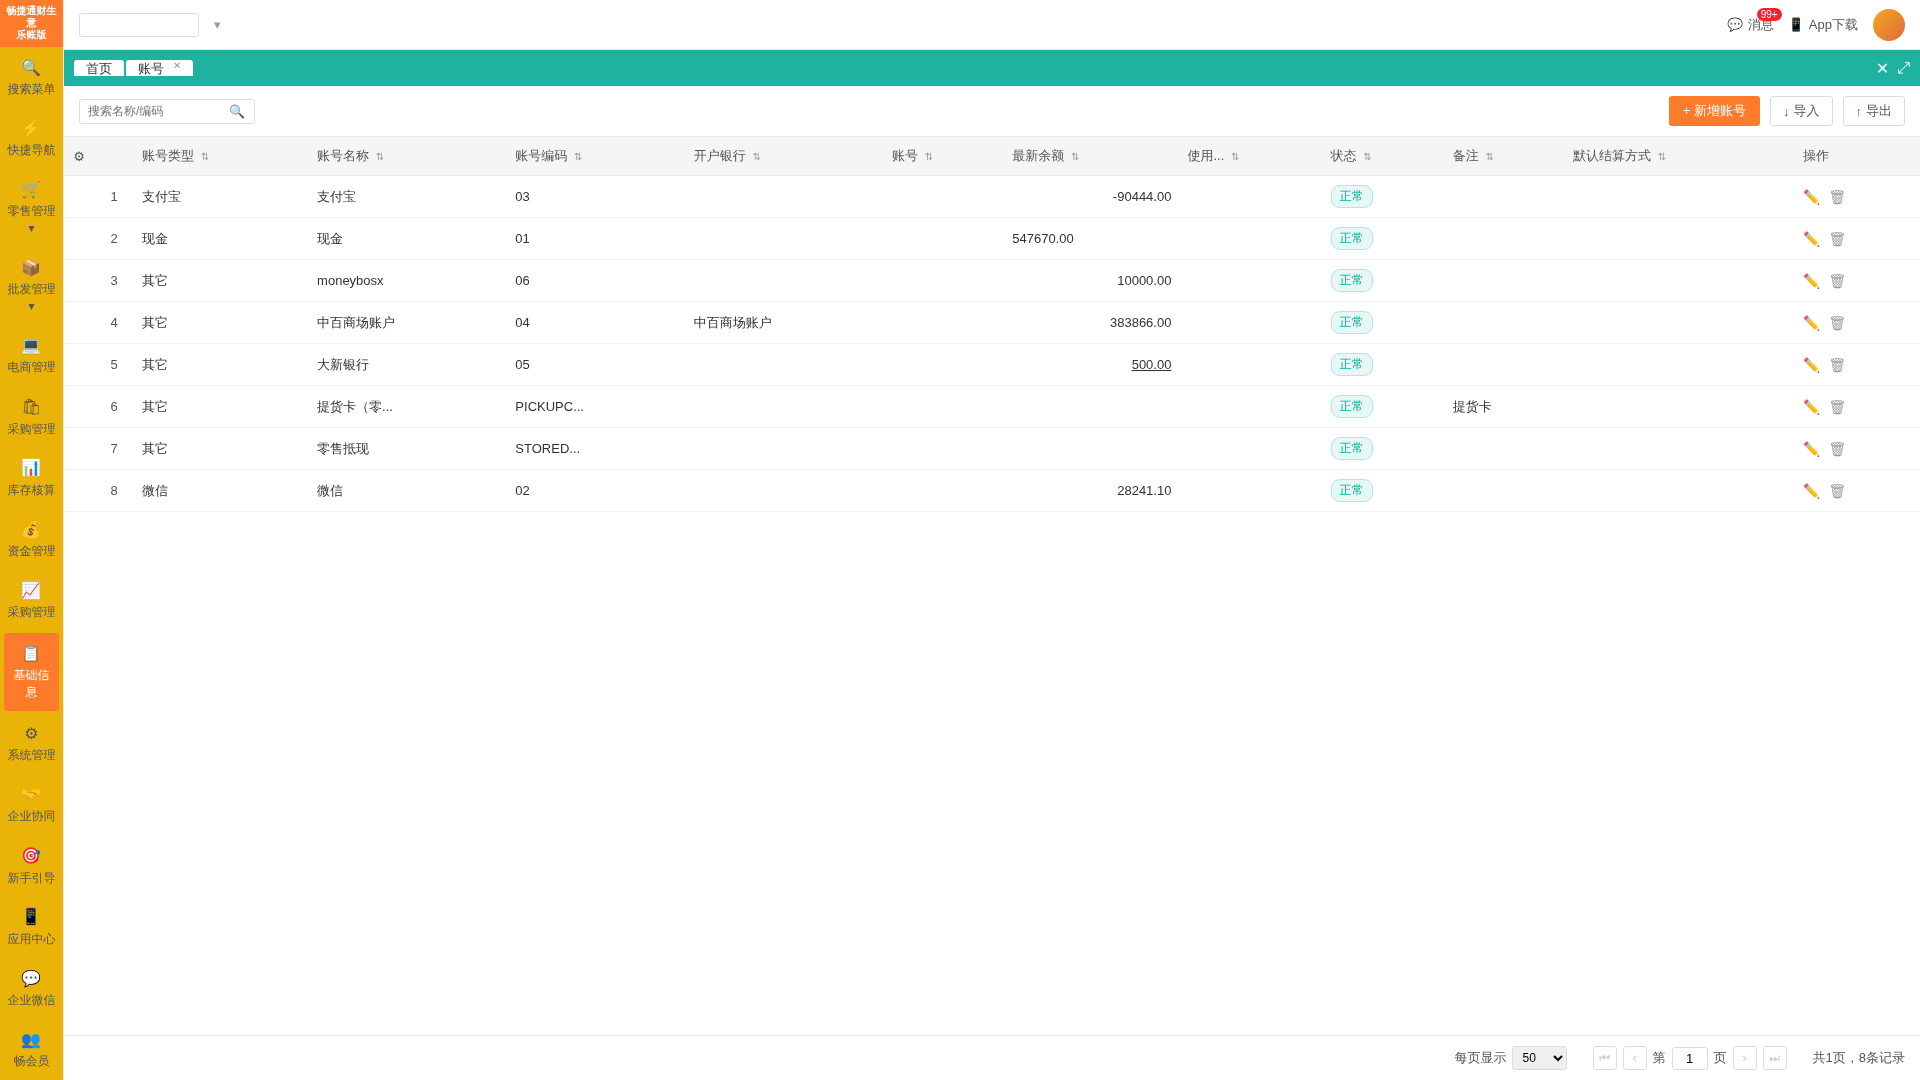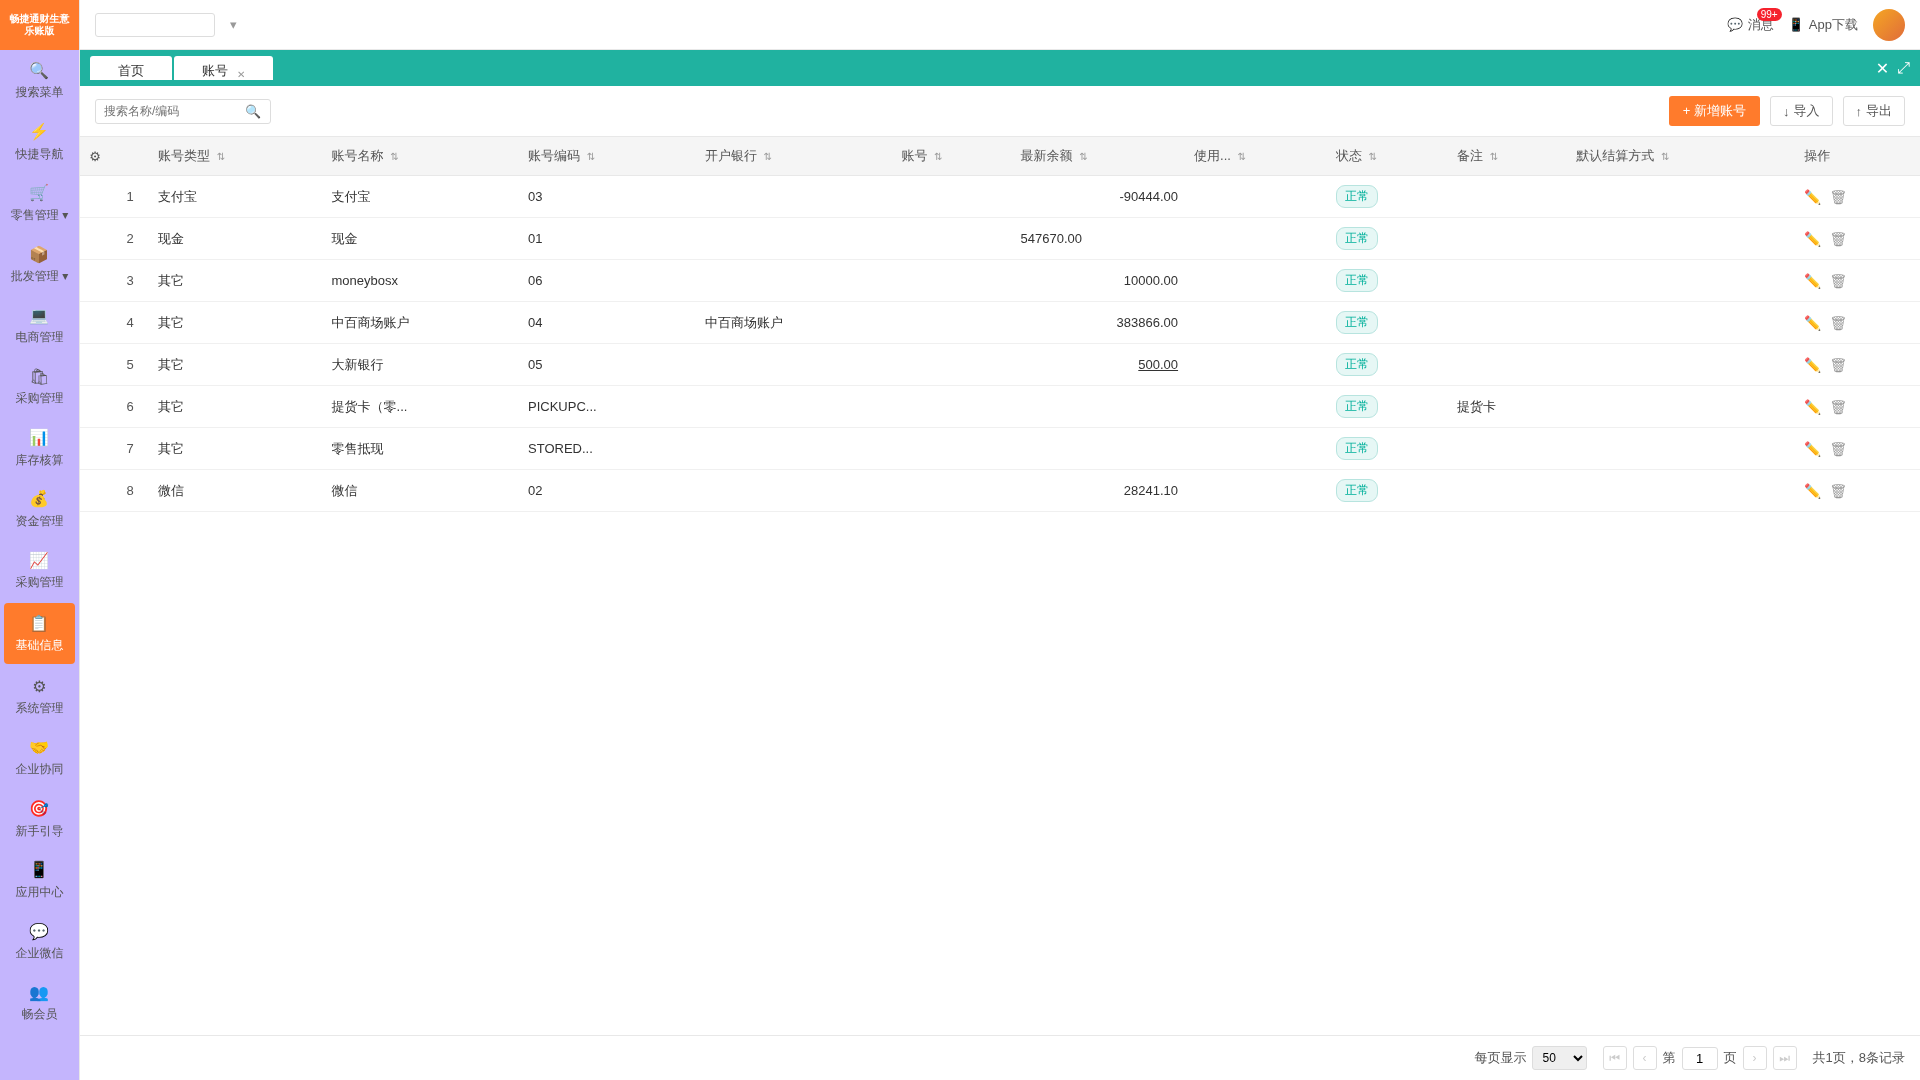--- a/index.html
+++ b/index.html
@@ -1,40 +1,40 @@
 <!DOCTYPE html>
 <html><head>
   <meta charset="utf-8">
   <style>
     * { box-sizing: border-box; margin: 0; padding: 0; }
     body { font-family: "Microsoft YaHei", Arial, sans-serif; font-size: 13px; background: #f5f5f5; display: flex; height: 1080px; width: 1920px; overflow: hidden; }
 
     
-    .sidebar { width: 80px; background: #c4b5fd; display: flex; flex-direction: column; border-right: 1px solid #e8e8e8; flex-shrink: 0; }
+    .sidebar { width: 64px; background: #eab308; display: flex; flex-direction: column; border-right: 1px solid #e8e8e8; flex-shrink: 0; }
     .sidebar-logo { height: 50px; background: #ff7b2c; display: flex; align-items: center; justify-content: center; padding: 5px; }
     .sidebar-logo-text { color: #fff; font-size: 10px; font-weight: bold; text-align: center; line-height: 1.2; }
     .sidebar-item { padding: 10px 5px; text-align: center; cursor: pointer; color: #555; font-size: 12px; line-height: 1.4; }
     .sidebar-item.active { background: #ff7b2c; color: #fff; border-radius: 4px; margin: 2px 4px; }
     .sidebar-item .icon { font-size: 16px; display: block; margin-bottom: 2px; }
 
     
     .main { flex: 1; display: flex; flex-direction: column; overflow: hidden; }
 
     
     .top-bar { height: 50px; background: #fff; display: flex; align-items: center; justify-content: space-between; padding: 0 15px; border-bottom: 1px solid #e8e8e8; flex-shrink: 0; }
     .top-bar-left { display: flex; align-items: center; gap: 15px; }
     .top-bar-search { border: 1px solid #ddd; border-radius: 3px; padding: 4px 8px; font-size: 12px; color: #999; width: 120px; }
     .top-bar-right { display: flex; align-items: center; gap: 15px; }
     .top-bar-btn { display: flex; align-items: center; gap: 4px; cursor: pointer; color: #555; font-size: 13px; position: relative; }
     .notification-badge { position: absolute; top: -8px; right: -8px; background: #f5222d; color: #fff; border-radius: 10px; font-size: 10px; padding: 1px 4px; min-width: 16px; text-align: center; }
     .avatar { width: 32px; height: 32px; border-radius: 50%; background: #ddd; overflow: hidden; }
 
     
     .tab-bar { height: 36px; background: #20b2a0; display: flex; align-items: center; padding: 0 10px; gap: 2px; flex-shrink: 0; position: relative; }
-    .tab { height: 24px; padding: 0 28px; display: flex; align-items: flex-end; gap: 5px; cursor: pointer; font-size: 13px; border-radius: 3px 3px 0 0; color: #fff; }
+    .tab { height: 16px; padding: 0 12px; display: flex; align-items: flex-start; gap: 5px; cursor: pointer; font-size: 13px; border-radius: 3px 3px 0 0; color: #fff; }
     .tab.home { background: #fff; color: #333; }
     .tab.active { background: #fff; color: #333; }
     .tab-close { font-size: 10px; cursor: pointer; color: #999; margin-left: 4px; }
     .tab-controls { position: absolute; right: 10px; display: flex; gap: 8px; }
     .tab-ctrl-btn { color: #fff; cursor: pointer; font-size: 16px; }
 
     
     .content { flex: 1; display: flex; flex-direction: column; overflow: hidden; background: #fff; }
 
     
@@ -54,21 +54,21 @@
     thead th .sort-icons { color: #999; font-size: 10px; margin-left: 3px; }
     tbody tr { border-bottom: 1px solid #f0f0f0; }
     tbody td { padding: 9px 8px; color: #333; }
     .status-badge { display: inline-block; background: #e6f7f5; color: #00b09b; border: 1px solid #b7e4df; border-radius: 9px; padding: 2px 8px; font-size: 12px; }
     .action-icons { display: flex; gap: 8px; align-items: center; }
     .action-icon { cursor: pointer; color: #999; font-size: 14px; }
     .settings-col { width: 30px; text-align: center; }
     .row-num { color: #555; text-align: center; }
 
     
-    .footer { padding: 10px 15px; display: flex; align-items: center; justify-content: flex-end; gap: 16px; border-top: 1px solid #e8e8e8; font-size: 13px; color: #555; flex-shrink: 0; }
+    .footer { padding: 10px 15px; display: flex; align-items: center; justify-content: flex-end; gap: 26px; border-top: 1px solid #e8e8e8; font-size: 13px; color: #555; flex-shrink: 0; }
     .footer-per-page { display: flex; align-items: center; gap: 5px; }
     .footer-per-page select { border: 1px solid #ddd; border-radius: 3px; padding: 3px 6px; font-size: 12px; }
     .pagination { display: flex; align-items: center; gap: 6px; }
     .page-btn { border: 1px solid #ddd; background: #fff; width: 24px; height: 24px; display: flex; align-items: center; justify-content: center; border-radius: 3px; cursor: pointer; font-size: 12px; color: #555; }
     .page-btn.disabled { color: #ccc; cursor: not-allowed; }
     .page-input { border: 1px solid #ddd; border-radius: 3px; width: 36px; text-align: center; padding: 3px; font-size: 13px; }
     .total-info { color: #555; }
   </style>
 </head>
 <body>

